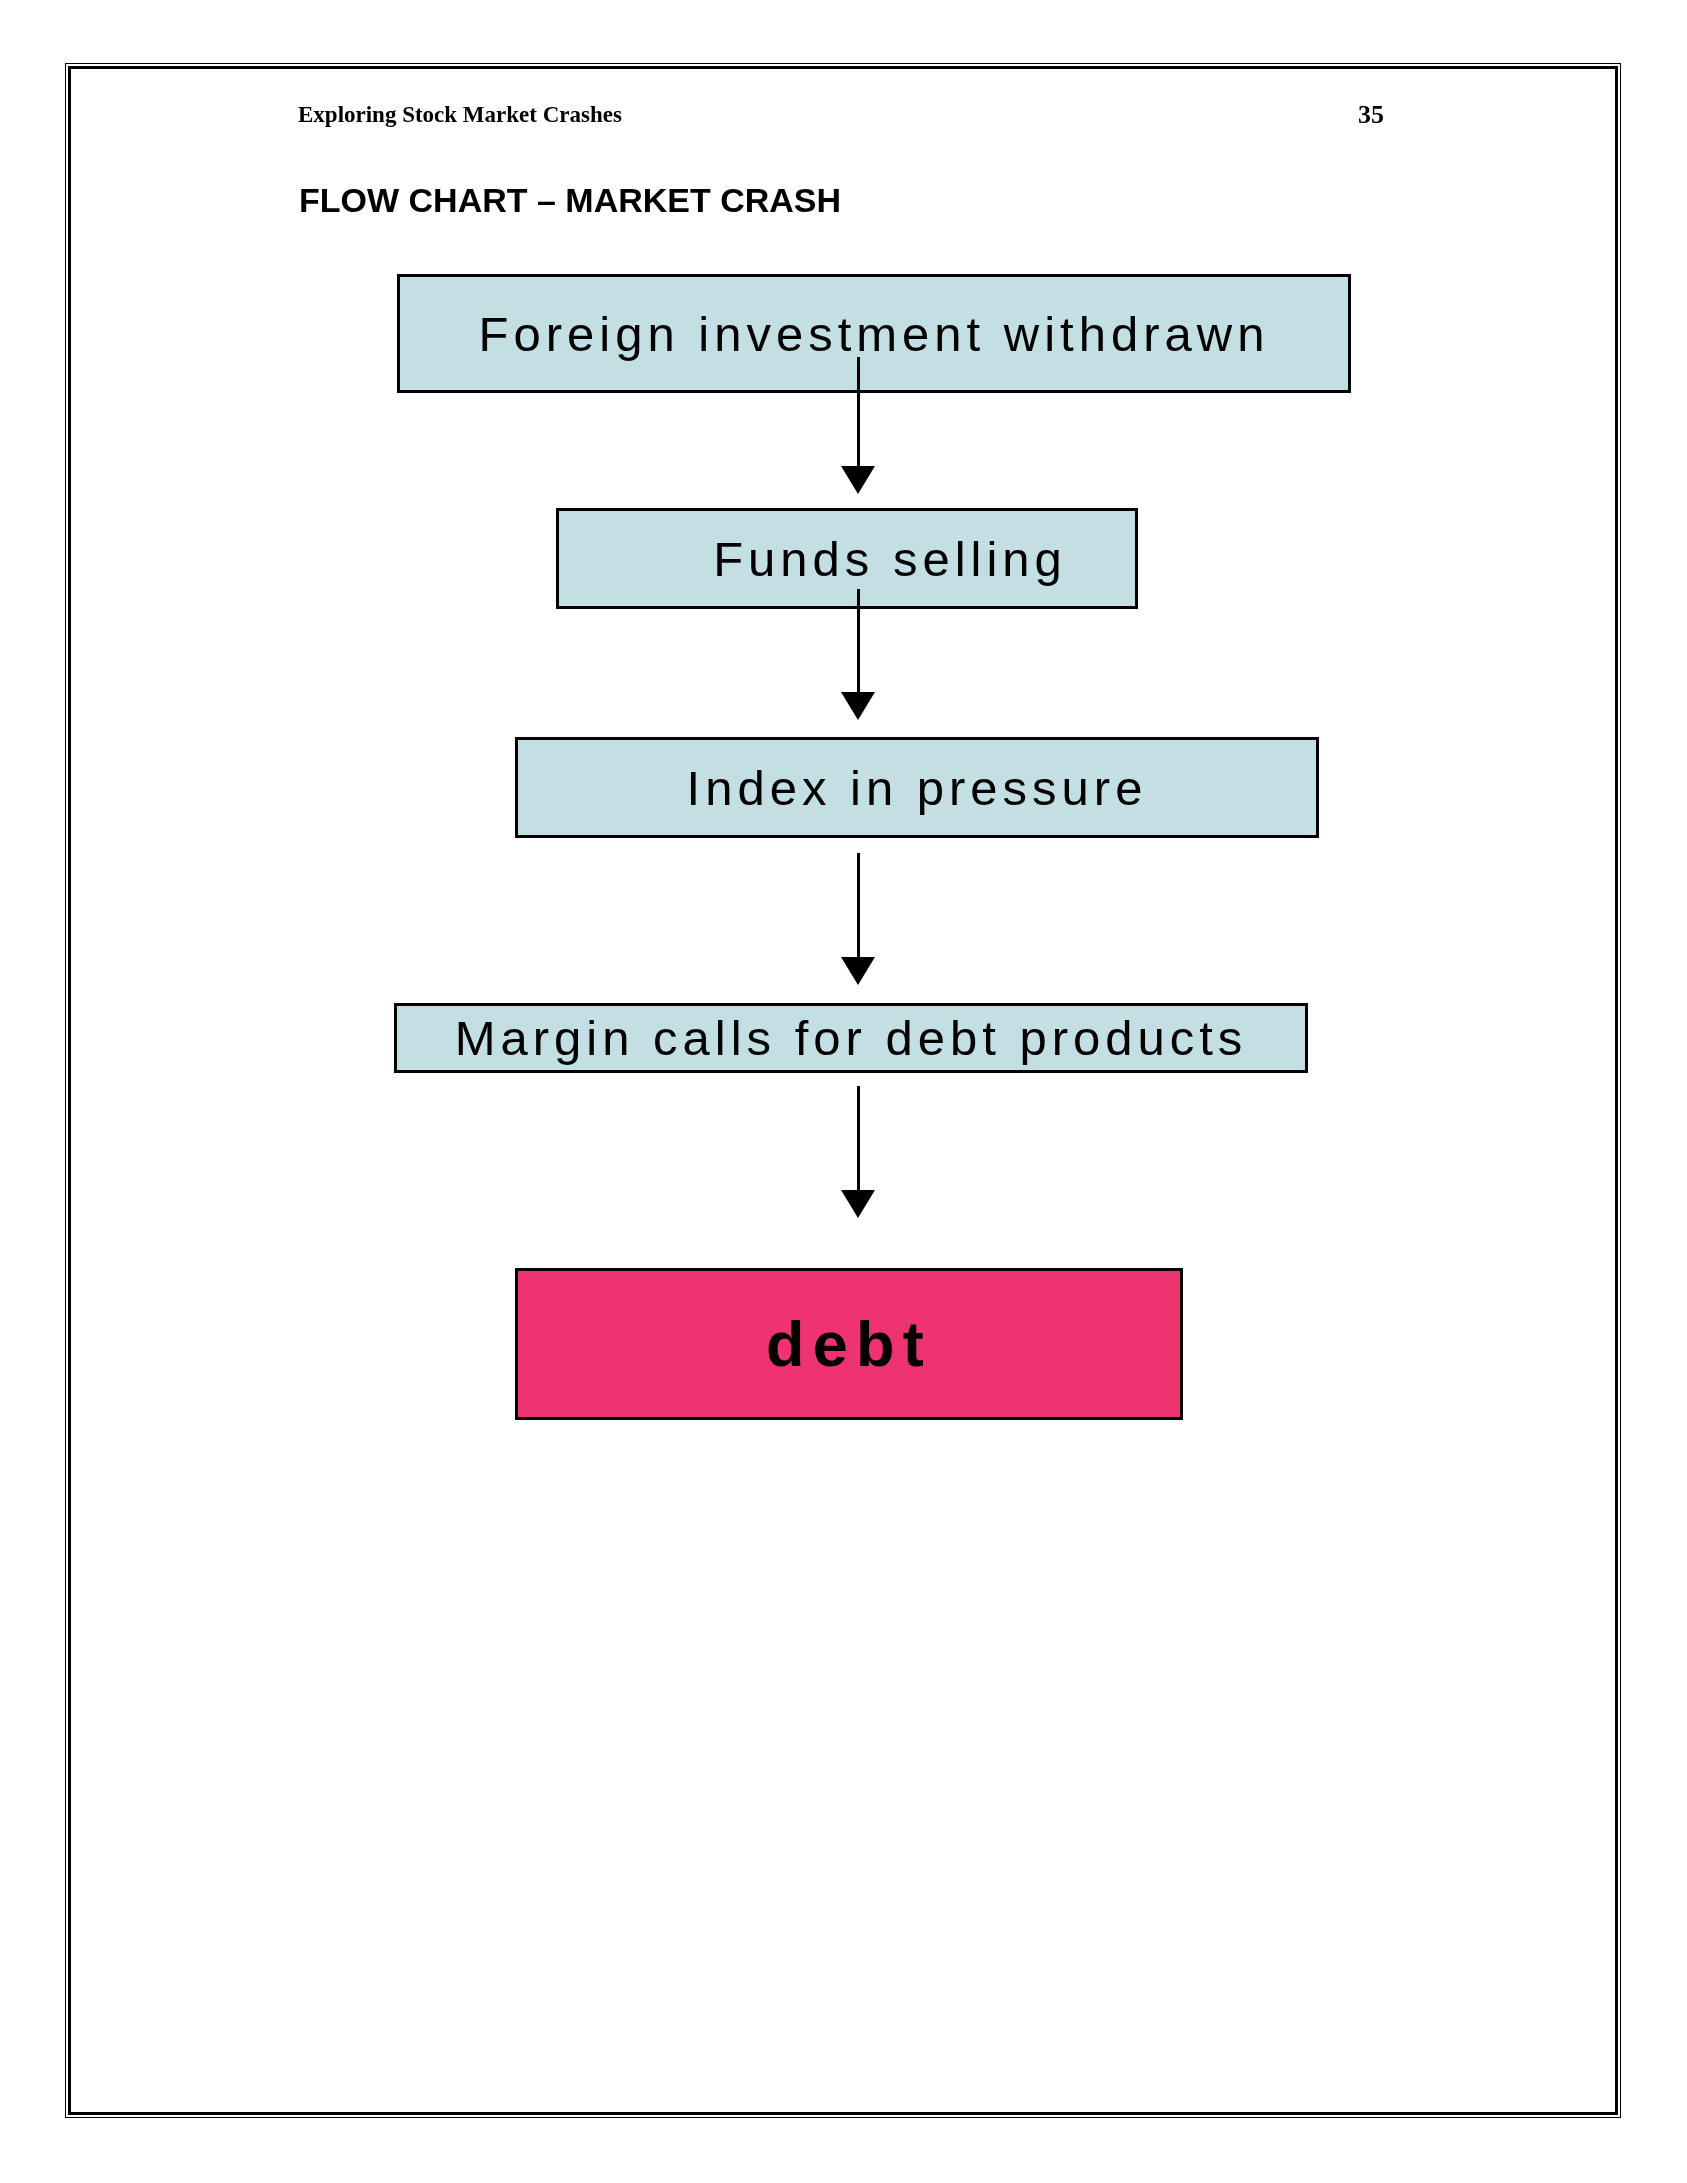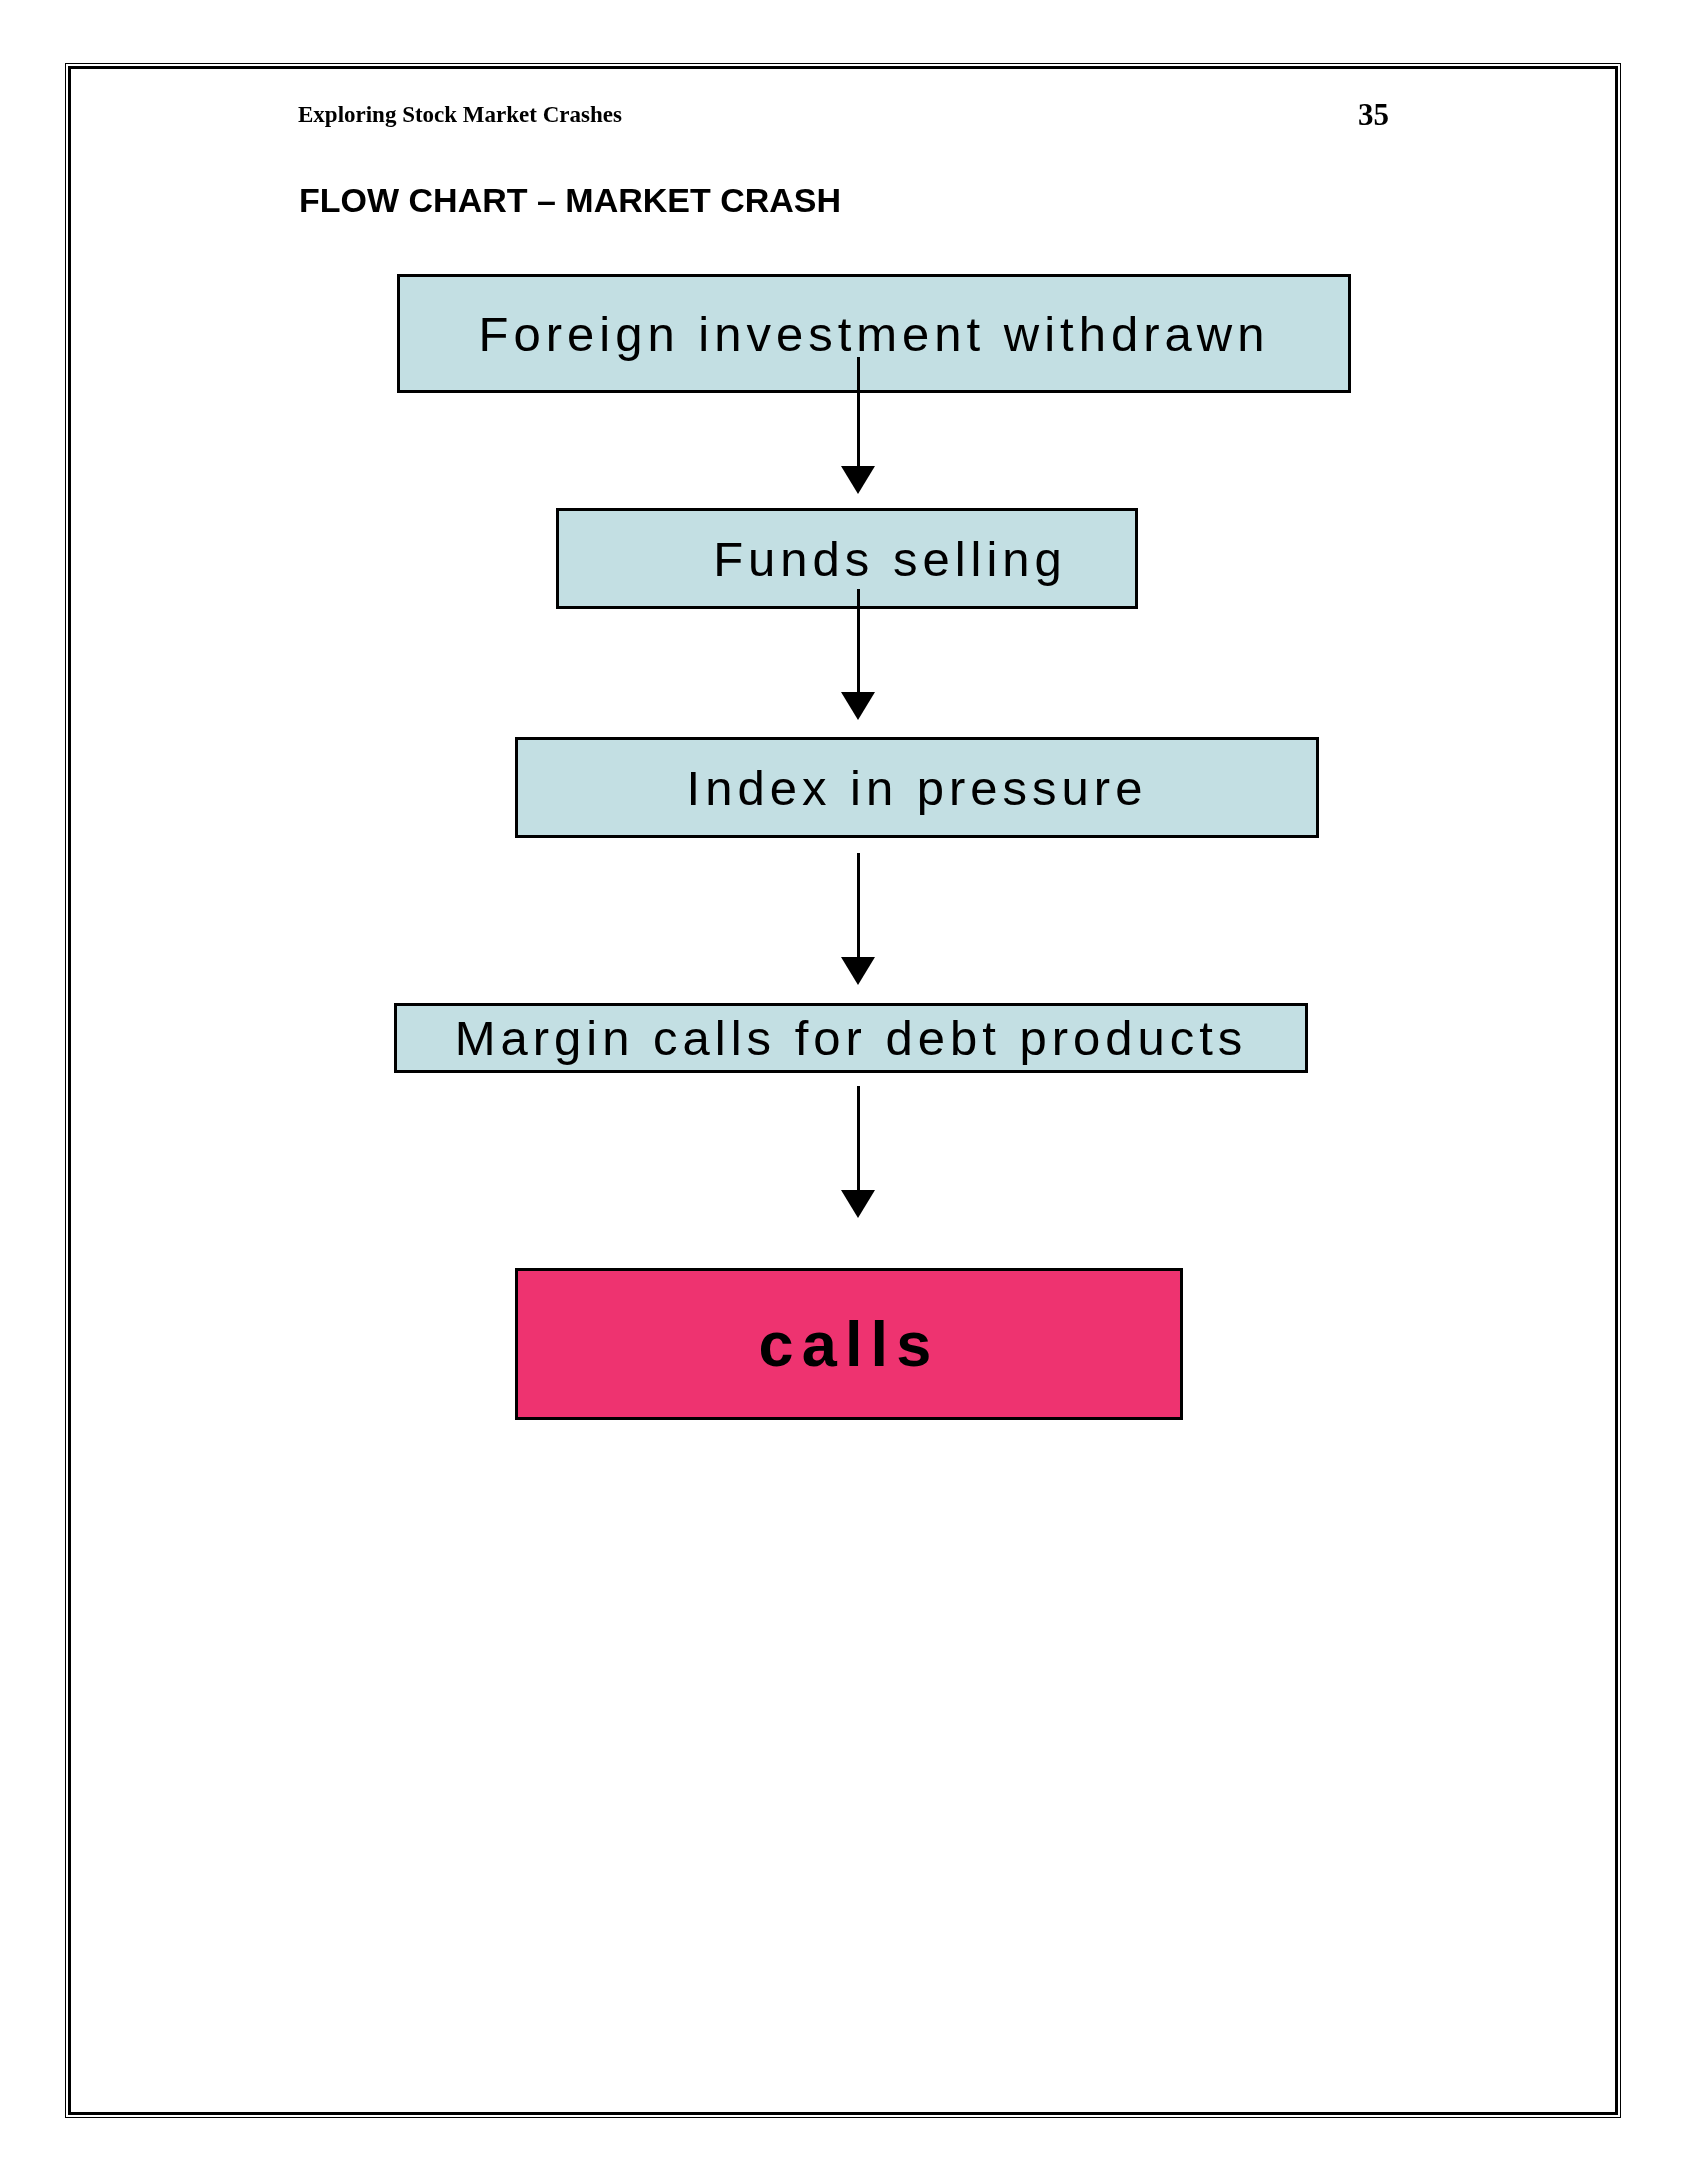--- a/index.html
+++ b/index.html
@@ -35,21 +35,21 @@
     font-weight: bold;
     font-size: 23px;
     line-height: 38px;
     white-space: nowrap;
   }
   .page-number {
     position: absolute;
     left: 1358px; top: 96px;
     font-family: "Liberation Serif", serif;
     font-weight: bold;
-    font-size: 31px;
+    font-size: 26px;
     line-height: 38px;
   }
   .section-title {
     position: absolute;
     left: 299px; top: 180px;
     font-weight: bold;
     font-size: 34px;
     line-height: 41px;
     white-space: nowrap;
   }
@@ -138,15 +138,15 @@
 <div class="arrow-head head-3"></div>
 
 <div class="node node-4">
   <span class="node-label">Margin calls for debt products</span>
 </div>
 
 <div class="arrow-line line-4"></div>
 <div class="arrow-head head-4"></div>
 
 <div class="node node-terminal">
-  <span class="node-label">calls</span>
+  <span class="node-label">debt</span>
 </div>
 
 
 </body></html>

